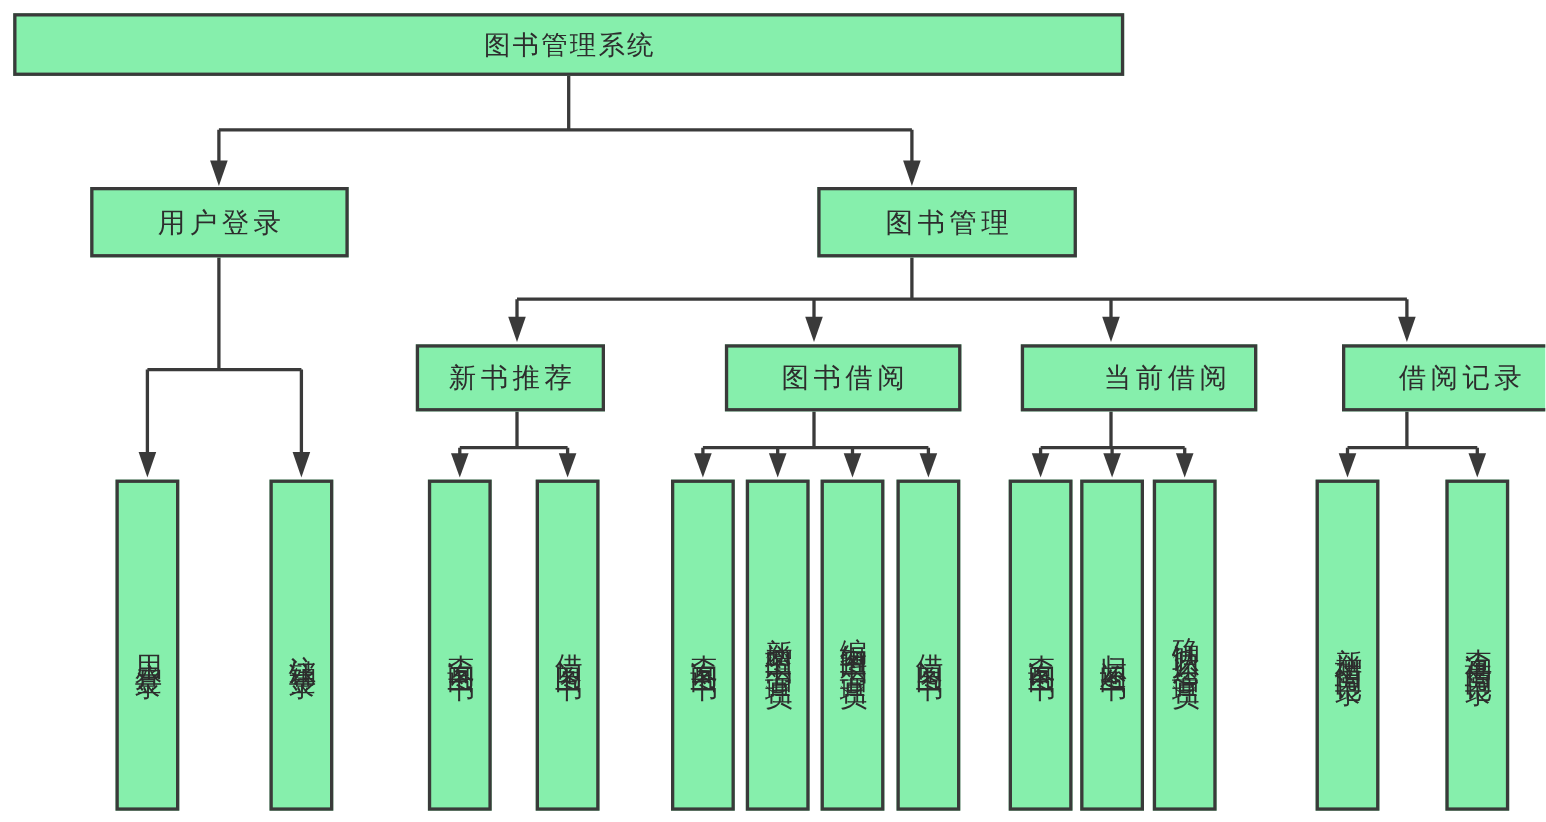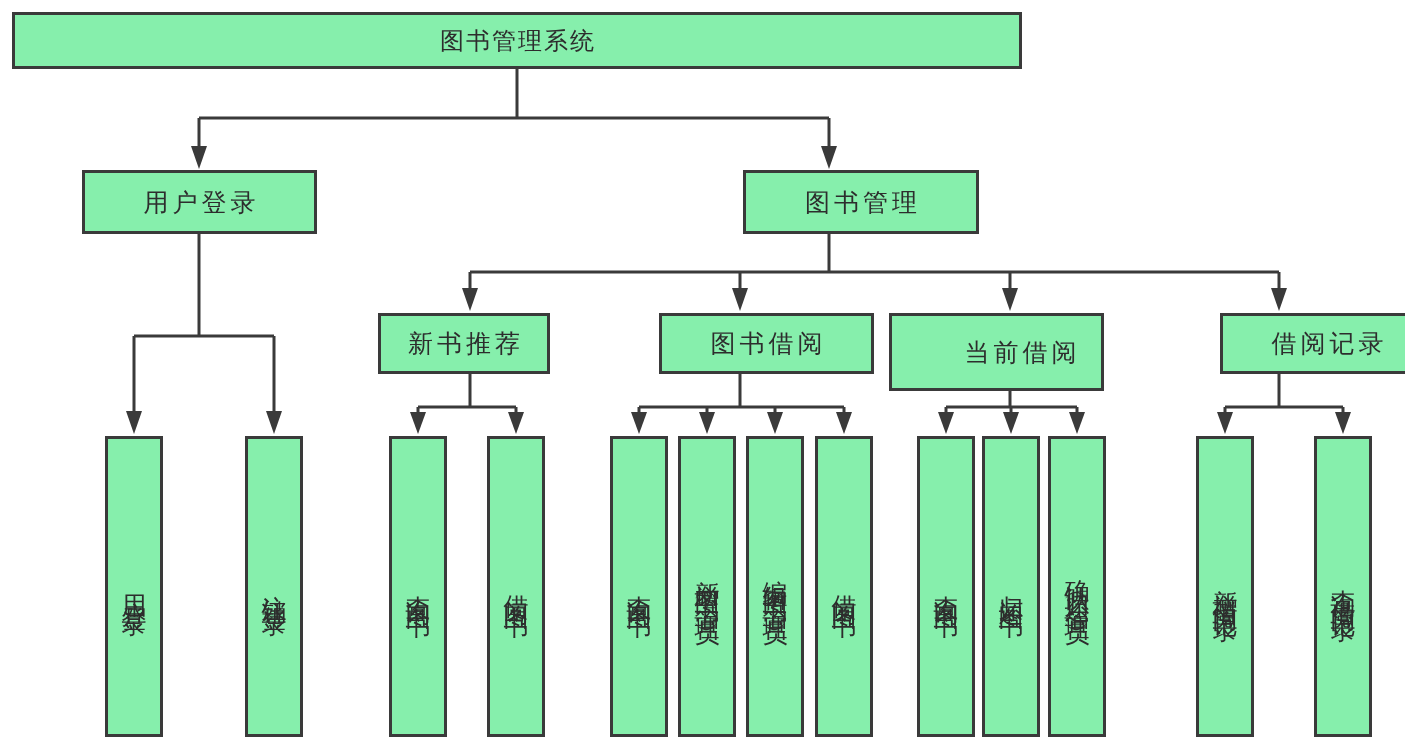--- a/index.html
+++ b/index.html
@@ -102,21 +102,21 @@
   <div class="node h" style="left:711px;top:170px;width:236px;height:64px;margin-left:32px;">
     <span class="lbl">图书管理</span>
   </div>
 
   <div class="node h" style="left:362px;top:313px;width:172px;height:61px;margin-left:16px;">
     <span class="lbl">新书推荐</span>
   </div>
   <div class="node h" style="left:659px;top:313px;width:215px;height:61px;">
     <span class="lbl">图书借阅</span>
   </div>
-  <div class="node h" style="left:889px;top:313px;width:215px;height:78px;padding-left:48px;">
+  <div class="node h" style="left:928px;top:313px;width:215px;height:61px;padding-left:48px;">
     <span class="lbl">当前借阅</span>
   </div>
   <div class="node h" style="left:1172px;top:313px;width:215px;height:61px;margin-left:48px;">
     <span class="lbl">借阅记录</span>
   </div>
 
   <div class="node v" style="left:105px;top:436px;width:58px;height:301px;">
     <span class="lbl">用户登录</span>
   </div>
   <div class="node v" style="left:245px;top:436px;width:58px;height:301px;">

